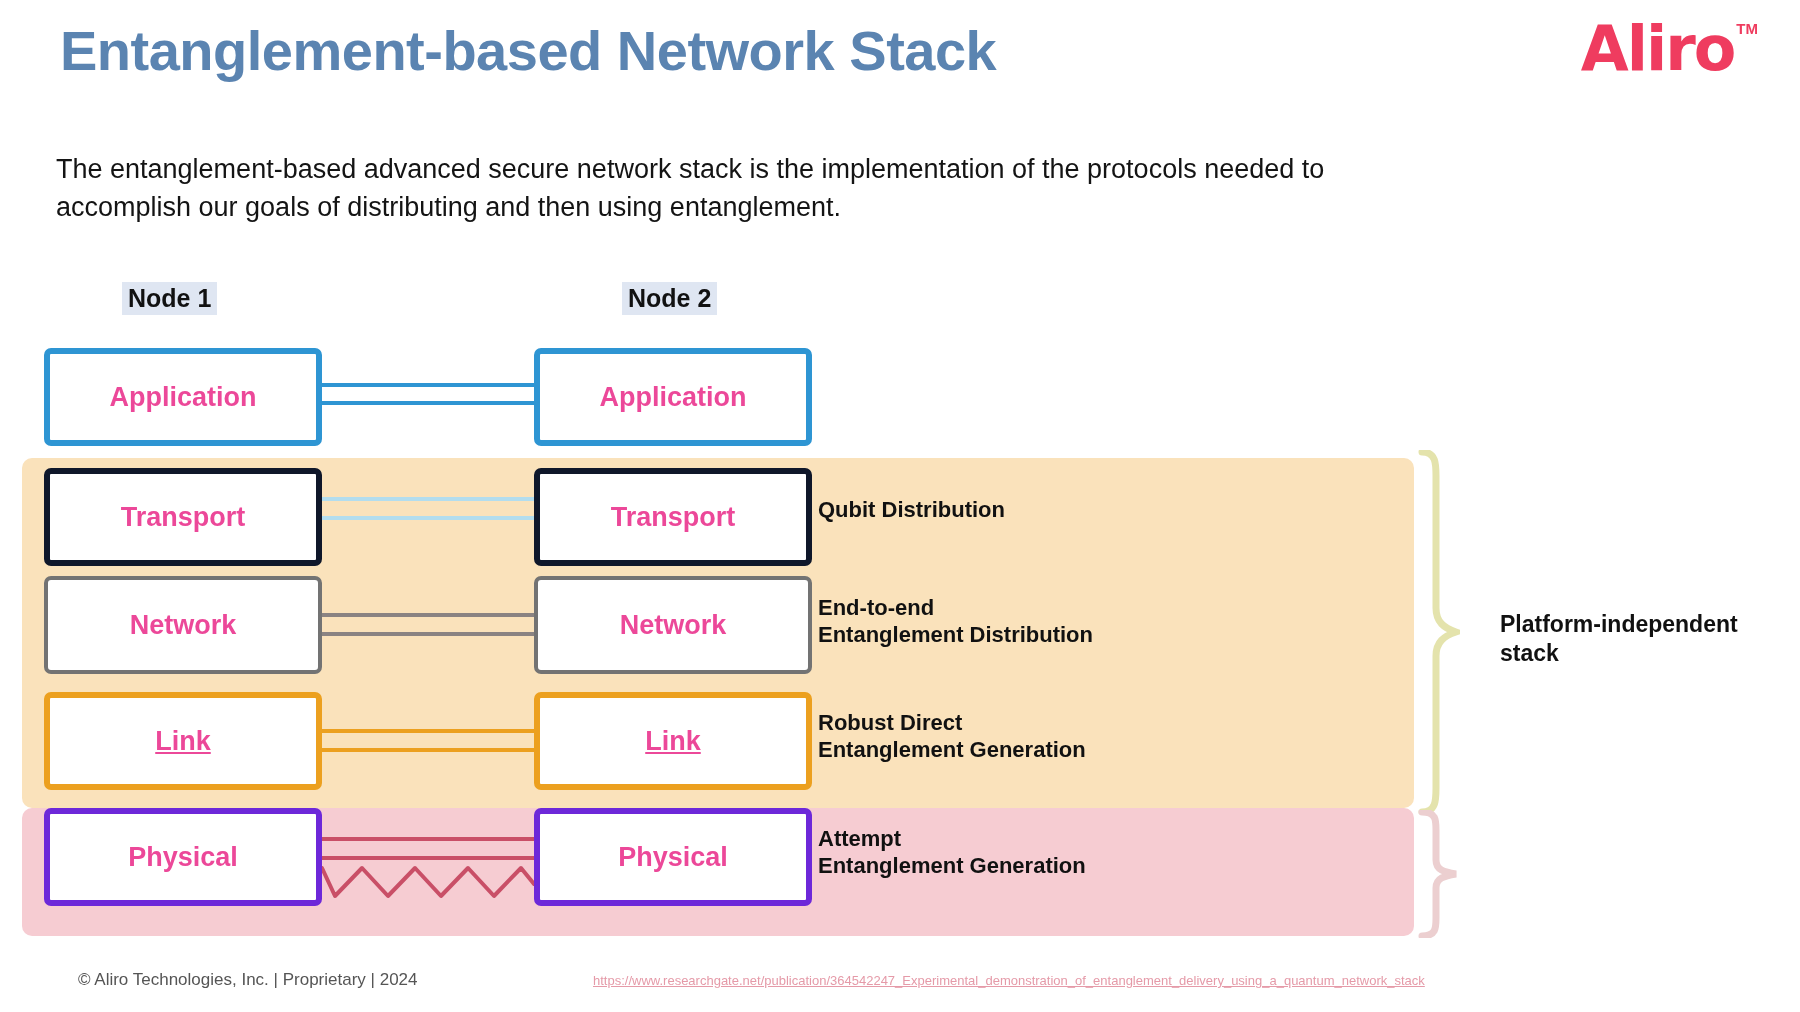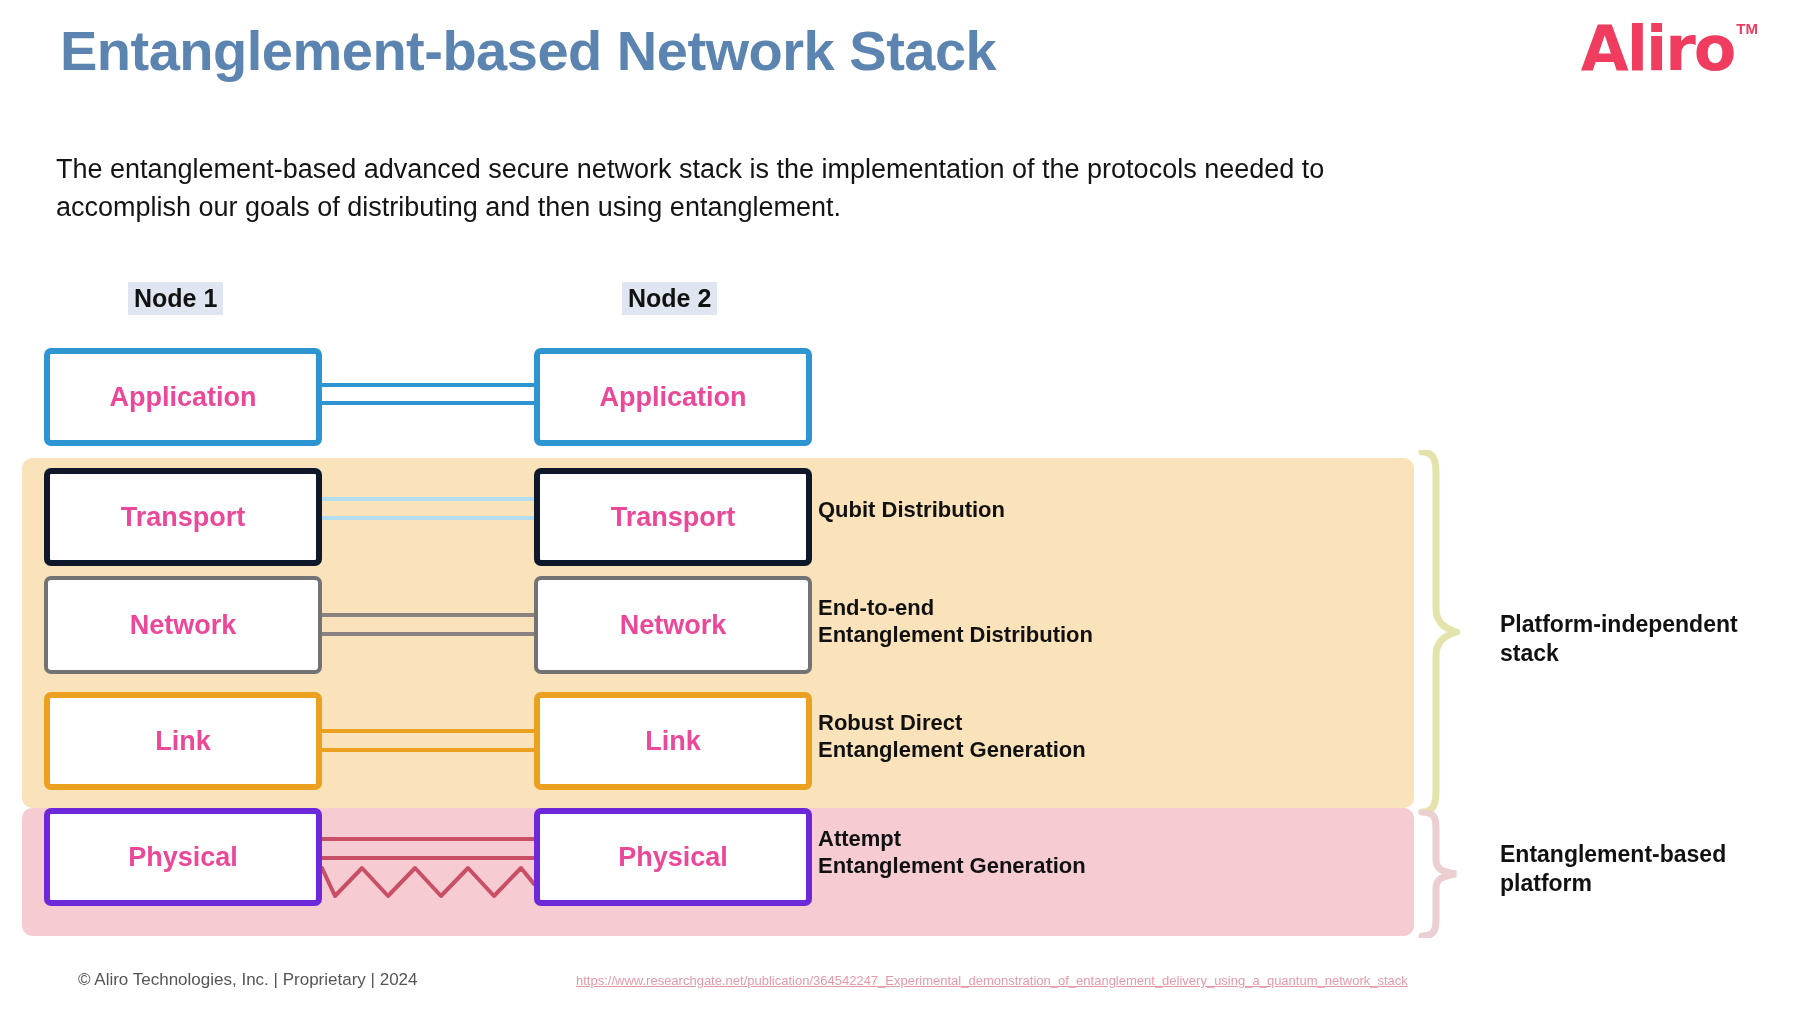--- a/index.html
+++ b/index.html
@@ -77,21 +77,21 @@
   
   .node-label {
     position: absolute;
     top: 282px;
     font-size: 25px;
     font-weight: 700;
     color: #111;
     background: #dfe6f2;
     padding: 2px 6px;
   }
-  #node-1-label { left: 128px; }
+  #node-1-label { left: 122px; }
   #node-2-label { left: 622px; }
 
   
   .layer-box {
     position: absolute;
     width: 278px;
     height: 98px;
     background: #ffffff;
     border-radius: 7px;
     display: flex;
@@ -101,21 +101,21 @@
     font-weight: 700;
     color: #ec4899;
     z-index: 4;
   }
   .col-left  { left: 44px; }
   .col-right { left: 534px; }
 
   .row-application { top: 348px; border: 6px solid #2e95d3; }
   .row-transport   { top: 468px; border: 6px solid #0f172a; }
   .row-network     { top: 576px; border: 4px solid #737373; }
-  .row-link        { top: 692px; border: 6px solid #eca01f; }
+  .row-link        { top: 692px; border: 6px solid #eca01f; text-decoration: underline; }
   .row-physical    { top: 808px; border: 6px solid #6d28d9; }
 
   
   .connector {
     position: absolute;
     left: 322px;
     width: 212px;
     height: 4px;
     z-index: 3;
   }
@@ -187,21 +187,21 @@
 
   
   #footer-copyright {
     position: absolute;
     left: 78px; top: 970px;
     font-size: 17px;
     color: #555;
   }
   #footer-link {
     position: absolute;
-    left: 576px; top: 973px;
+    left: 593px; top: 973px;
     font-size: 13px;
     color: #e59aa8;
     text-decoration: underline;
     white-space: nowrap;
   }
 </style>
 </head>
 <body>
 
 <div id="slide">
@@ -281,19 +281,17 @@
              C26,186 18,192 18,206 L18,338 C18,350 18,362 4,362" fill="none" stroke="#e4e3ac" stroke-width="7" stroke-linecap="round"></path>
   </svg>
 
   <svg id="brace-entanglement-platform" viewBox="0 0 42 128" preserveAspectRatio="none">
     <path d="M4,2 C18,2 18,10 18,20 L18,50 C18,60 26,62 38,64
              C26,66 18,68 18,78 L18,108 C18,118 18,126 4,126" fill="none" stroke="#eccfd0" stroke-width="7" stroke-linecap="round"></path>
   </svg>
 
   <div class="brace-label" id="brace-label-platform-independent">Platform-independent
 stack</div>
-  <div class="brace-label" id="brace-label-entanglement-platform">Entanglement-based
-platform</div>
 
   <div id="footer-copyright">© Aliro Technologies, Inc.  | Proprietary | 2024</div>
   <a id="footer-link" href="#">https://www.researchgate.net/publication/364542247_Experimental_demonstration_of_entanglement_delivery_using_a_quantum_network_stack</a>
 
 </div>
 
 </body></html>

